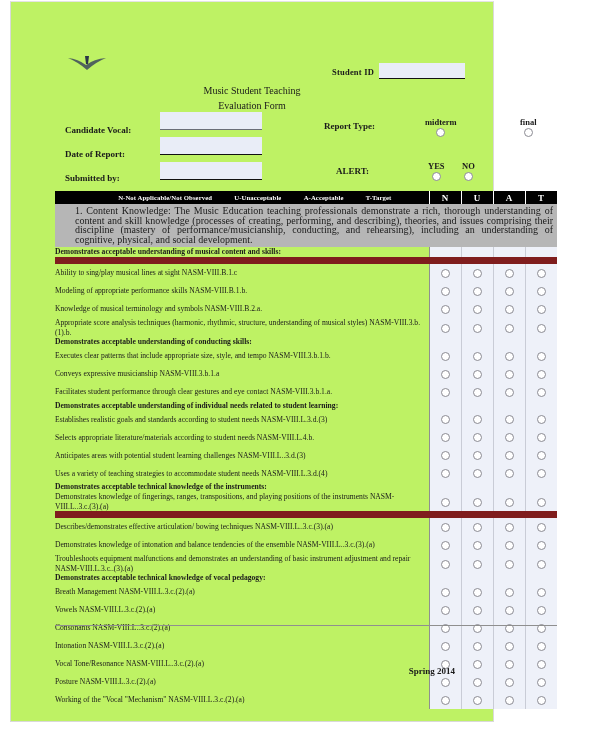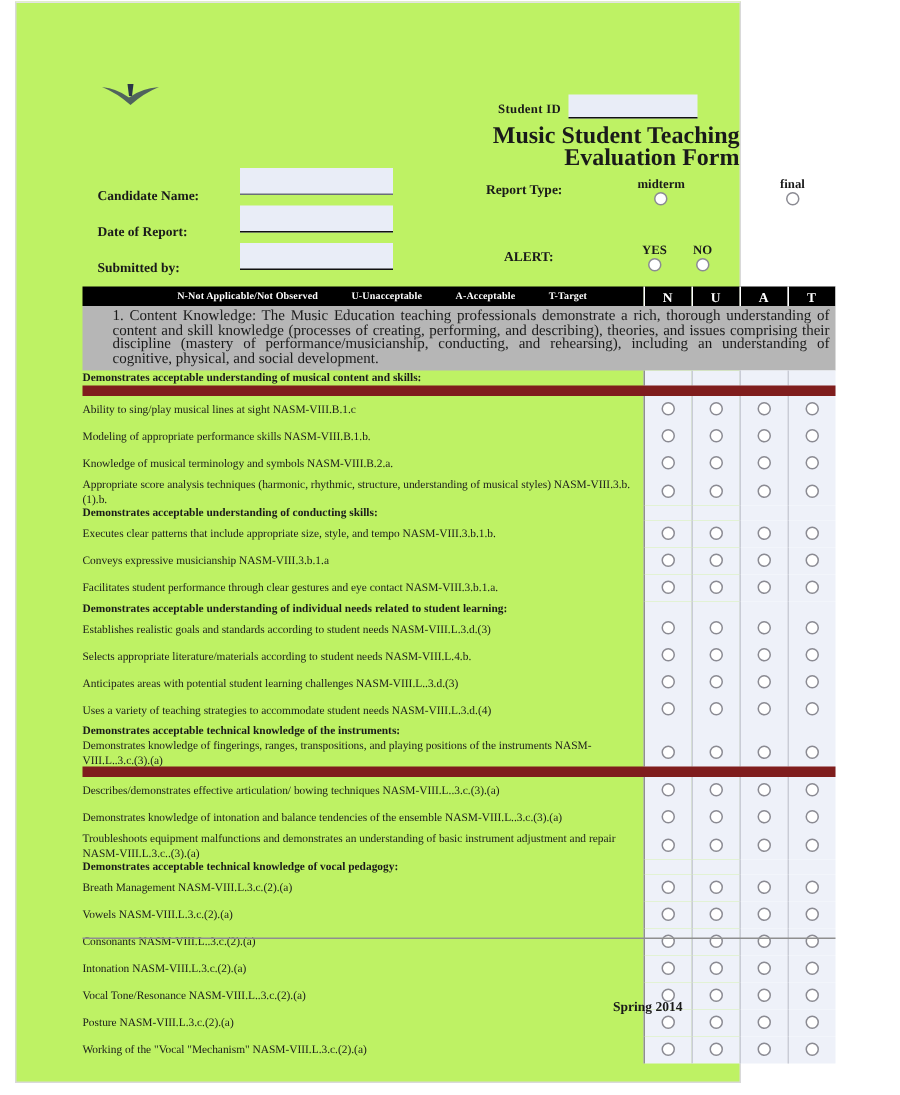--- a/index.html
+++ b/index.html
@@ -57,23 +57,23 @@
     background: #e9edf7;
     border-bottom: 1.4px solid #111111;
     height: 15px;
   }
   .field.sid { width: 86px; margin-left: 5px; }
 
   .form-title {
     position: absolute;
     left: 0; right: 0;
     top: 81px;
-    text-align: right;
-    font-weight: bold;
-    font-size: 16px;
+    text-align: center;
+    font-weight: normal;
+    font-size: 10px;
     line-height: 15px;
   }
   .form-title span { display: block; }
 
   .left-labels {
     position: absolute;
     left: 54px;
     top: 116px;
     font-weight: bold;
     font-size: 9px;
@@ -217,21 +217,21 @@
     <span class="student-id-label">Student ID</span>
     <div class="field sid"></div>
   </div>
 
   <div class="form-title">
     <span>Music Student Teaching</span>
     <span>Evaluation Form</span>
   </div>
 
   <div class="left-labels">
-    <div>Candidate Name:</div>
+    <div>Candidate Vocal:</div>
     <div>Date of Report:</div>
     <div>Submitted by:</div>
   </div>
 
   <div class="left-fields">
     <div class="field soft"></div>
     <div class="field"></div>
     <div class="field"></div>
   </div>
 

